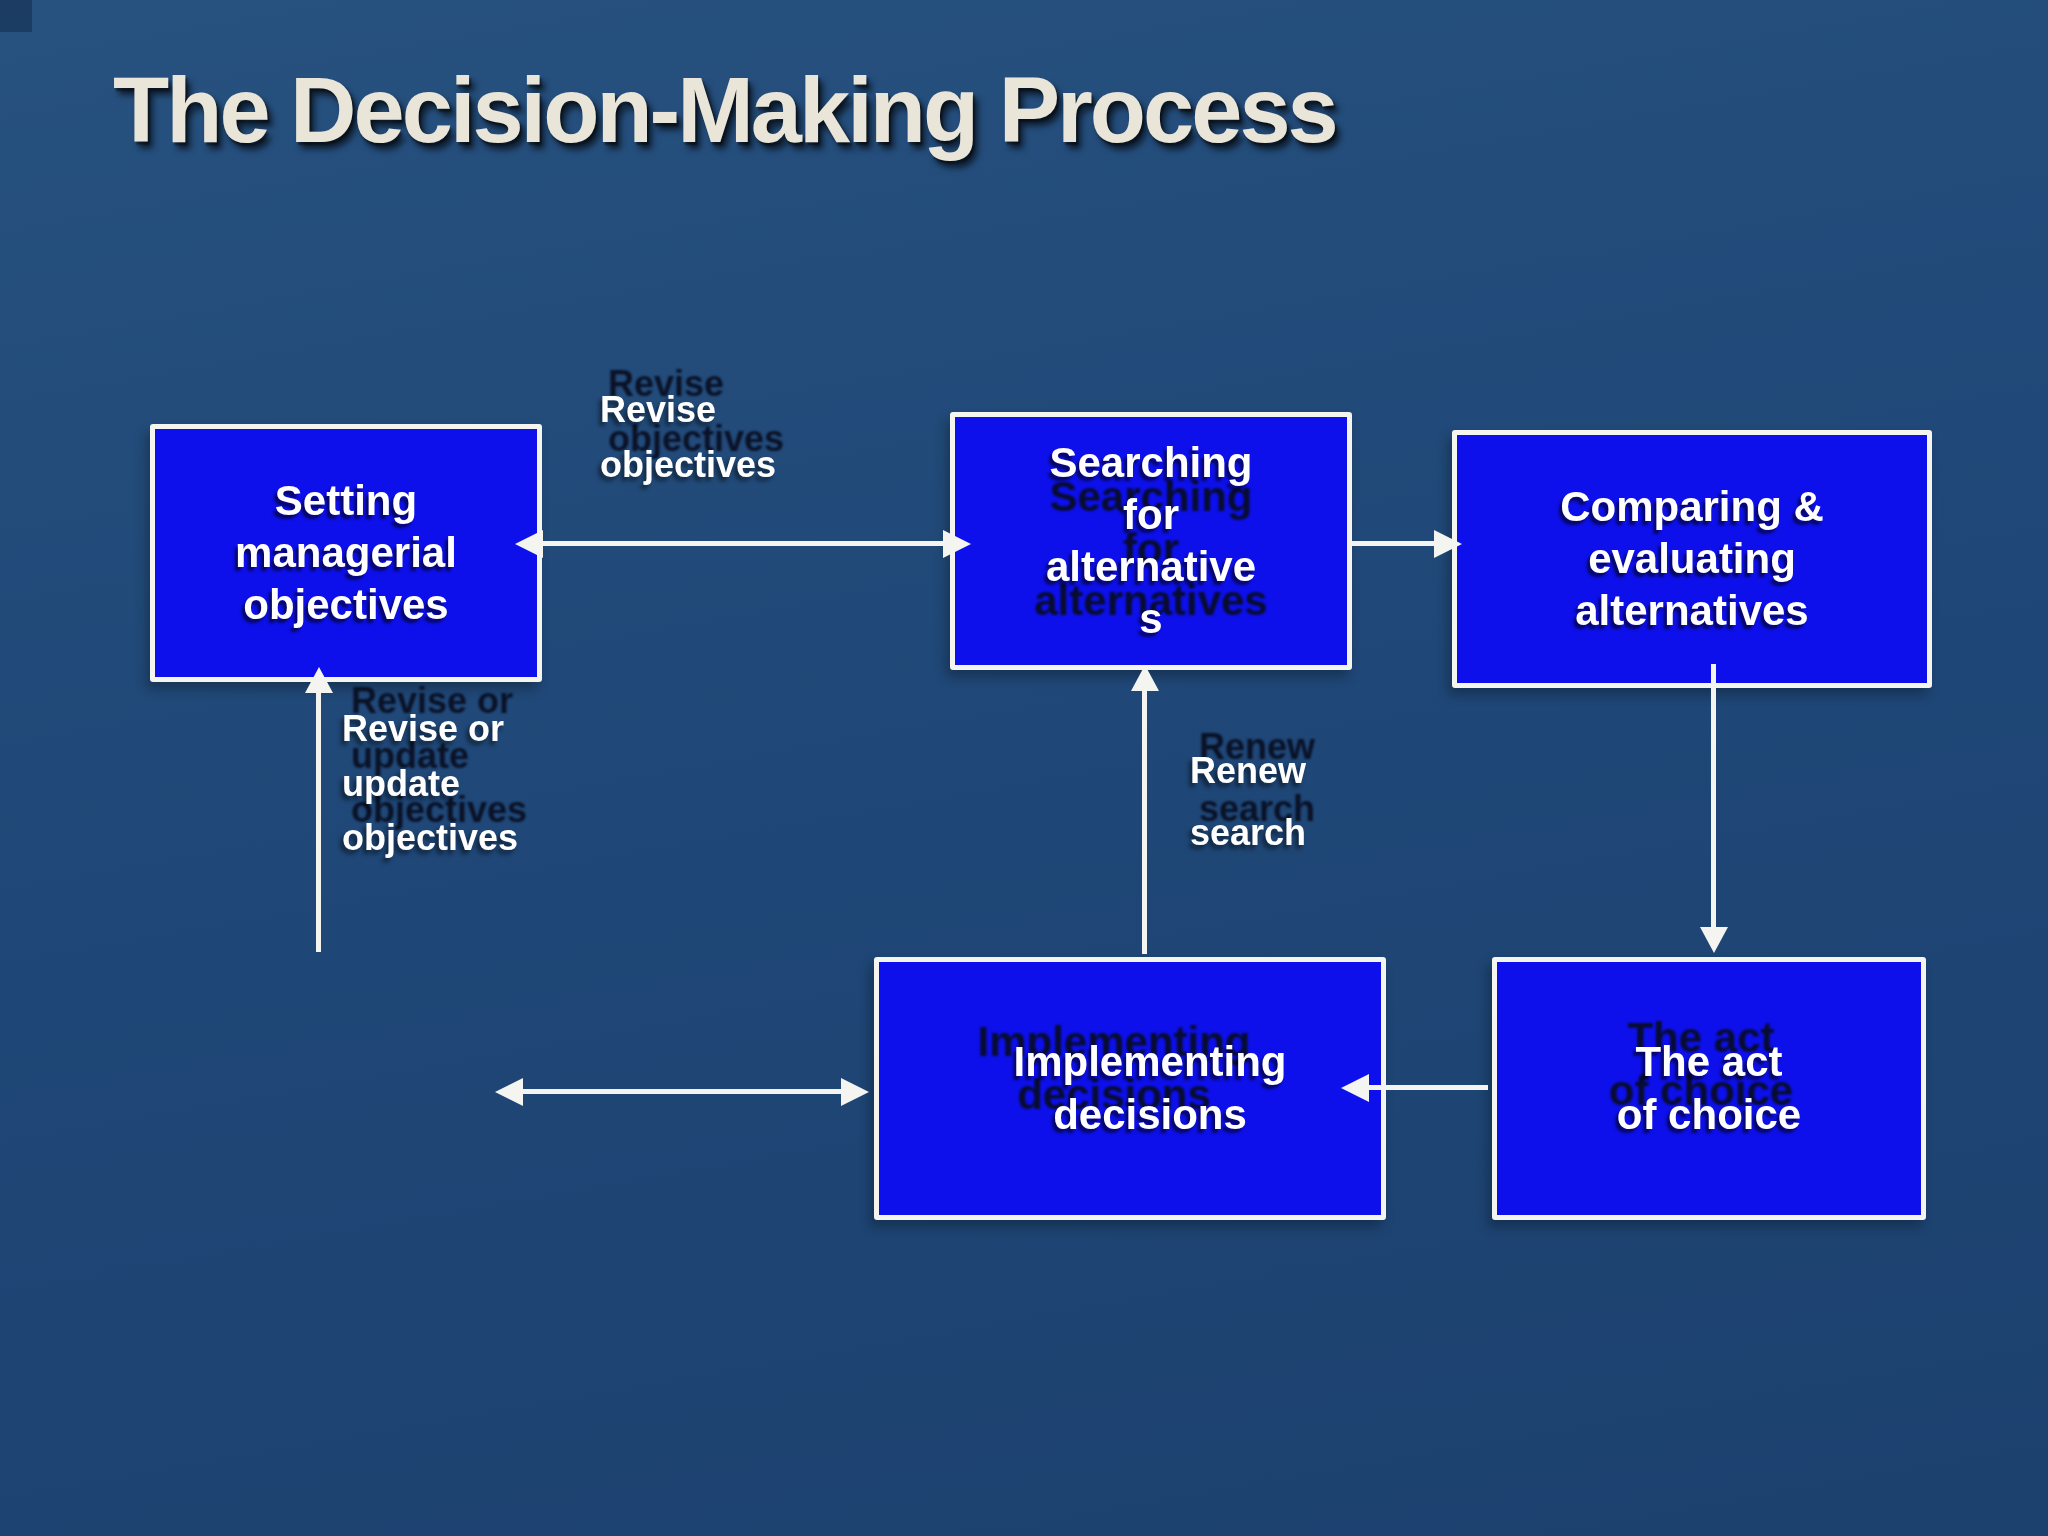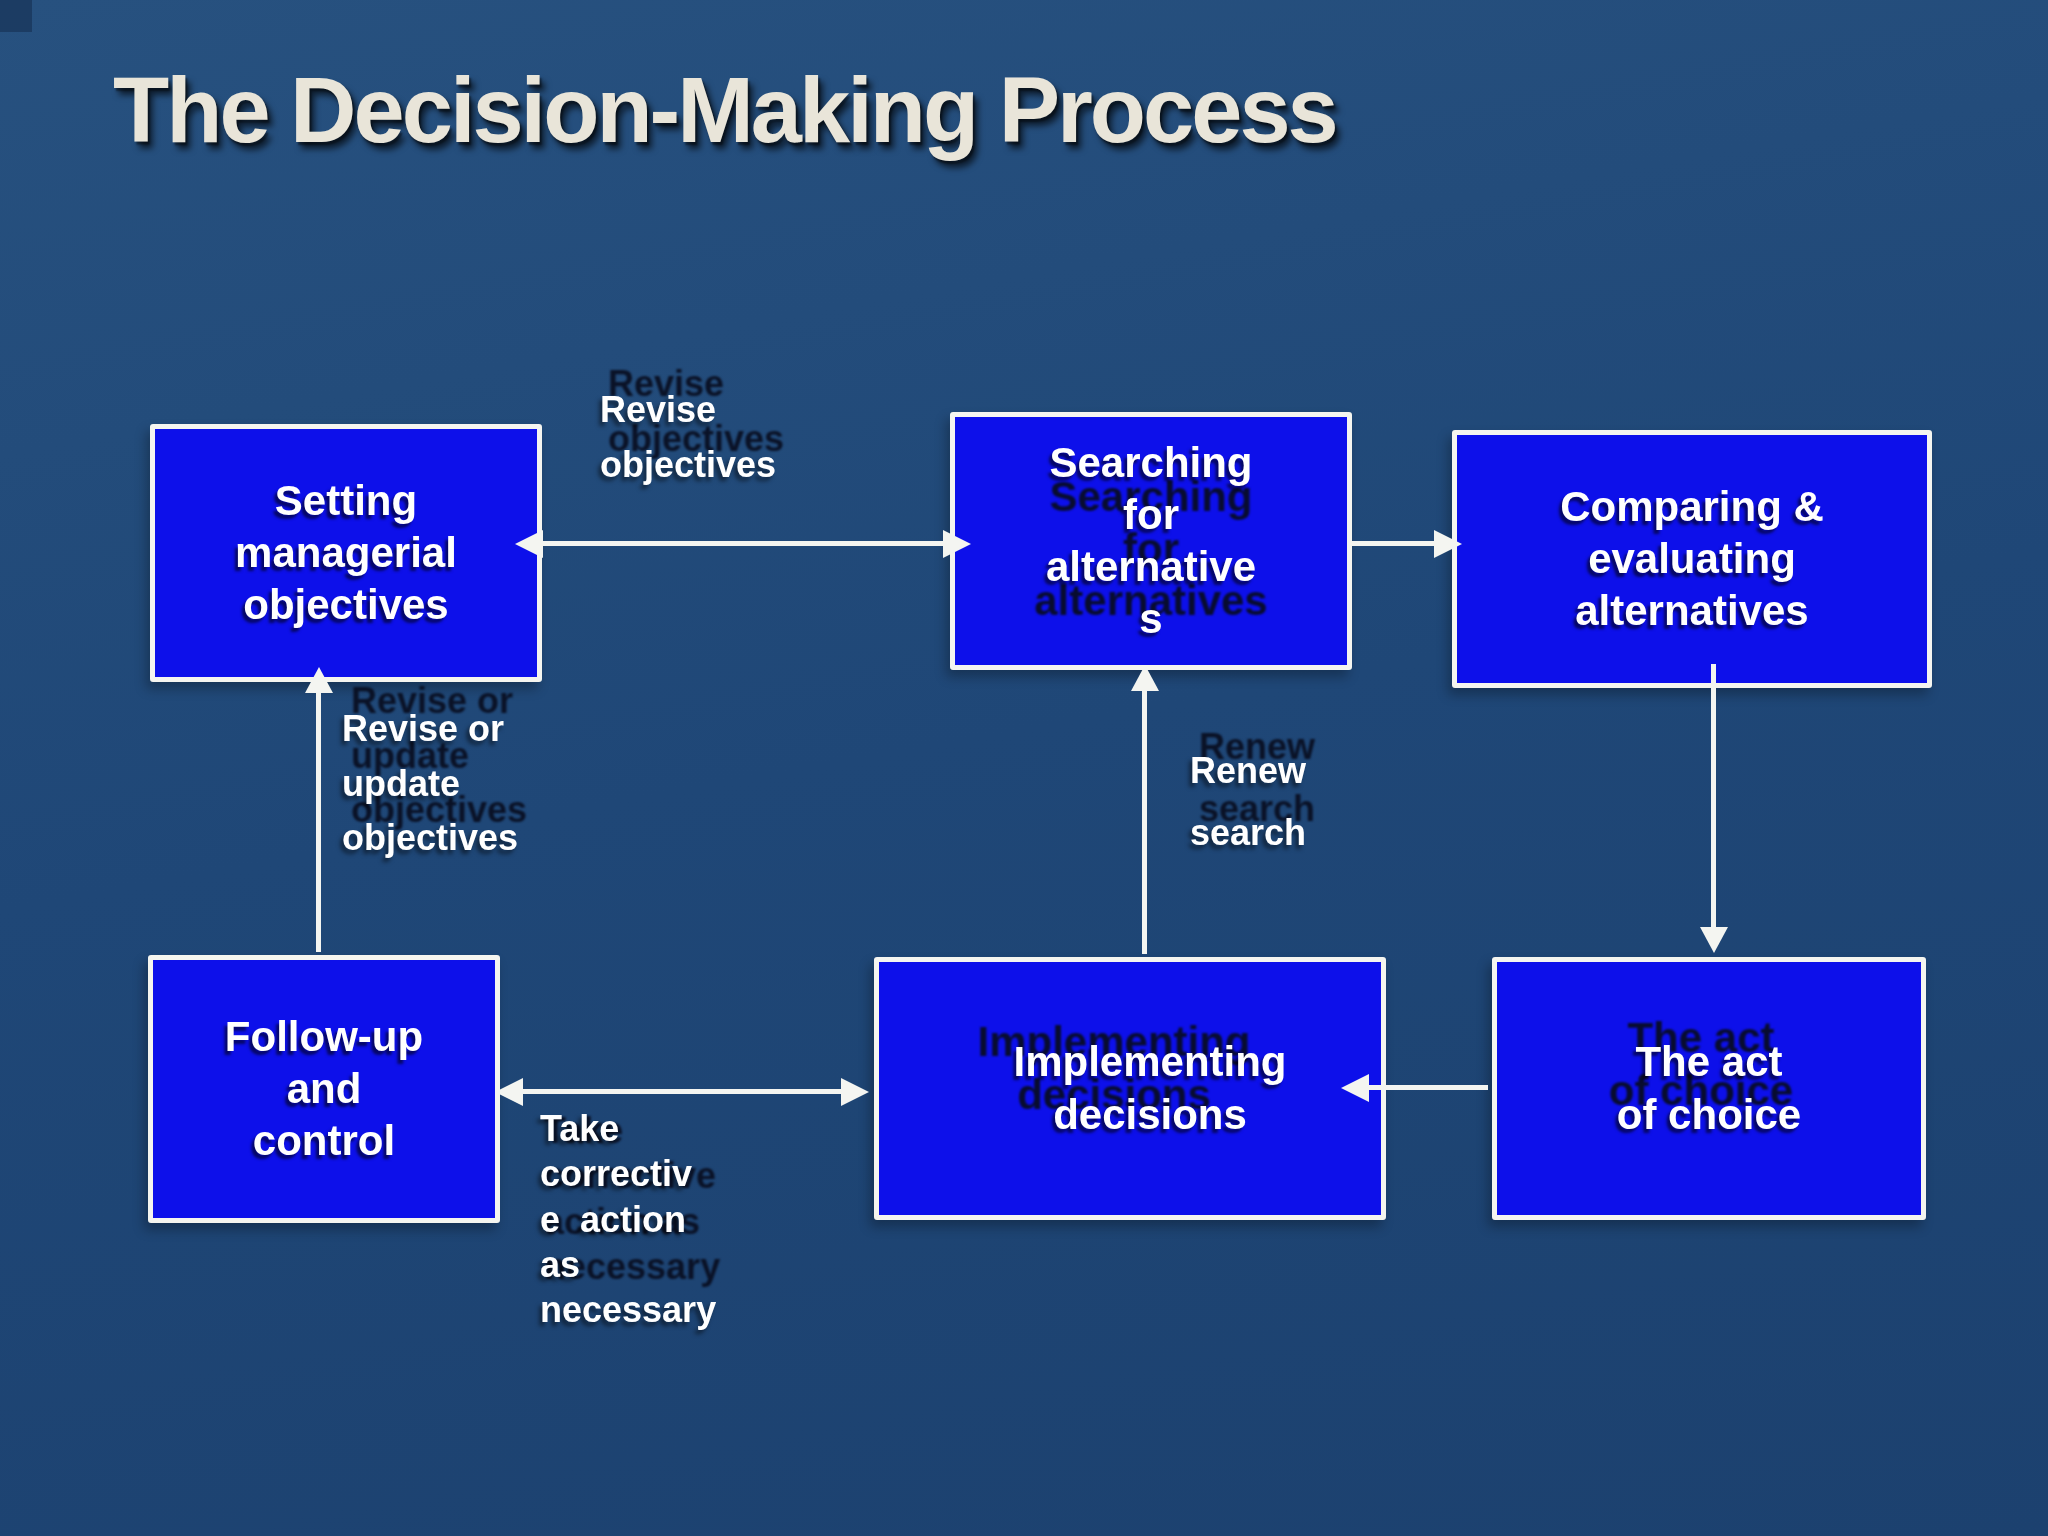--- a/index.html
+++ b/index.html
@@ -104,25 +104,20 @@
 alternative
 s</div>
   </div>
 
   <div class="box" style="left:1452px;top:430px;width:470px;height:248px;">
     <div class="box-label">Comparing &amp;
 evaluating
 alternatives</div>
   </div>
 
-  <div class="box" style="left:148px;top:955px;width:342px;height:258px;">
-    <div class="box-label">Follow-up
-and
-control</div>
-  </div>
 
   <div class="box" style="left:874px;top:957px;width:462px;height:253px;padding-left:40px;">
     <div class="box-ghost" style="transform:translate(-16px,-20px);">Implementing
 decisions</div>
     <div class="box-label">Implementing
 decisions</div>
   </div>
 
   <div class="box" style="left:1492px;top:957px;width:424px;height:253px;">
     <div class="box-ghost" style="transform:translate(-8px,-24px);">The act
@@ -155,25 +150,14 @@
 objectives</div>
   </div>
 
   <div class="float-label lh-172" style="left:1190px;top:740px;">
     <div class="label-ghost lh-172" style="transform:translate(9px,-24px);">Renew
 search</div>
     <div class="label-text">Renew
 search</div>
   </div>
 
-  <div class="float-label lh-126" style="left:540px;top:1106px;">
-    <div class="label-ghost lh-126" style="transform:translate(4px,2px);">Take
-corrective
-action as
-necessary</div>
-    <div class="label-text">Take
-correctiv
-e  action
-as
-necessary</div>
-  </div>
 
 </div>
 
 </body></html>

